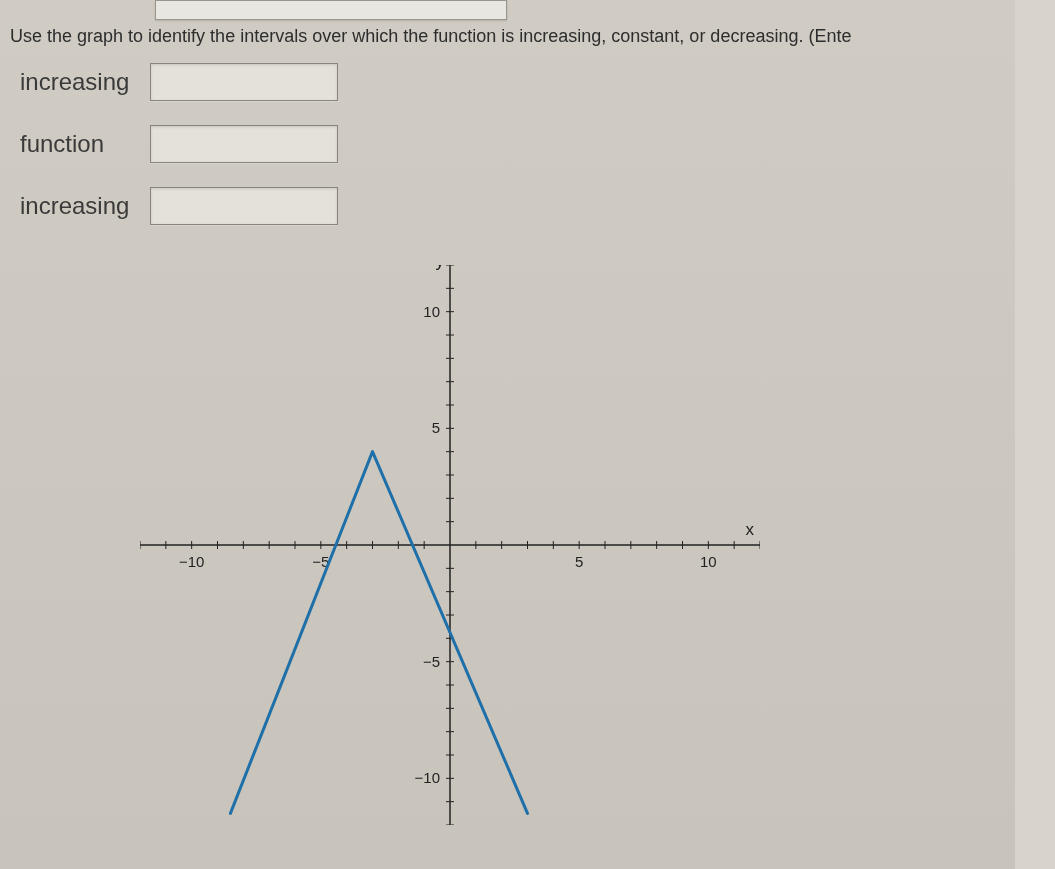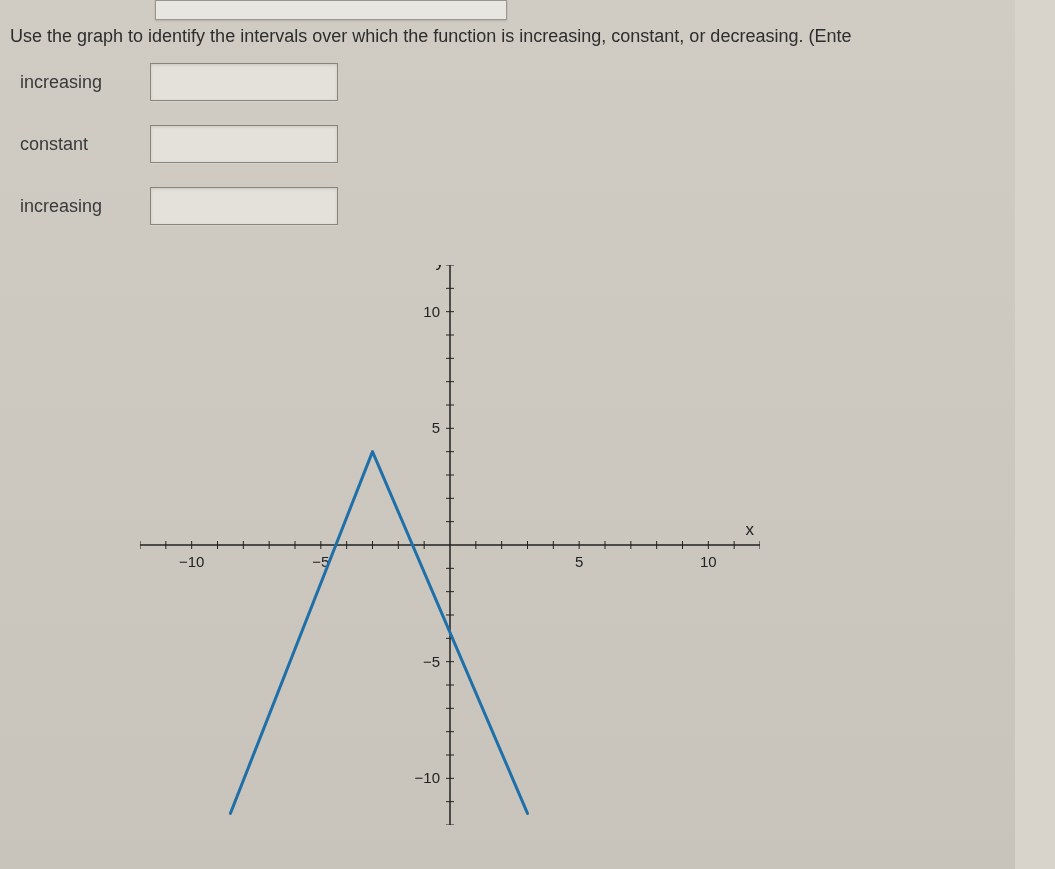--- a/index.html
+++ b/index.html
@@ -1,21 +1,21 @@
 <!DOCTYPE html>
 <html><head>
 <meta charset="utf-8">
 <style>
   html,body{margin:0;padding:0;font-family:Arial,Helvetica,sans-serif;background:#d8d4cc;width:1055px;height:869px;overflow:hidden}
   .page{width:1015px;height:869px;position:relative;background:linear-gradient(180deg,#d0ccc4 0%,#c8c4bc 100%)}
   .top-boxes{position:absolute;top:0;left:155px;height:18px;width:350px;border:1px solid #9a958c;background:#e8e6e0;box-shadow:0 1px 2px rgba(0,0,0,.15)}
   .question{position:absolute;top:24px;left:10px;right:2px;color:#2d2d2d;font-size:18px;line-height:1.35;white-space:nowrap;overflow:hidden}
   .answer-block{position:absolute;left:20px;top:60px}
   .row{display:flex;align-items:center;margin-bottom:18px;height:44px}
-  .label{width:130px;color:#3a3a3a;font-size:18px}
+  .label{width:130px;color:#3a3a3a;font-size:24px}
   .ans-input{width:170px;height:36px;border:1px solid #8a857c;background:#e4e1da;box-shadow:inset 0 1px 3px rgba(0,0,0,.12),0 1px 0 rgba(255,255,255,.2);padding:0 8px;font-size:16px;color:#222}
   .chart-wrap{position:absolute;top:265px;left:140px;width:620px;height:560px}
   svg{width:100%;height:100%}
   .axis{stroke:#222;stroke-width:1.5}
   .tick{stroke:#222;stroke-width:1}
   .tick-label{font:15px Arial;fill:#222}
   .axis-label{font:17px Arial;fill:#222}
   .func{stroke:#1f6fa8;stroke-width:3;fill:none;stroke-linejoin:round;stroke-linecap:round}
 </style>
 </head>
@@ -25,21 +25,21 @@
 <div class="top-boxes"></div>
 
 <div class="question">Use the graph to identify the intervals over which the function is increasing, constant, or decreasing. (Ente</div>
 
 <div class="answer-block">
   <div class="row">
     <div class="label">increasing</div>
     <input class="ans-input" type="text" value="" style="">
   </div>
   <div class="row">
-    <div class="label">constant</div>
+    <div class="label">function</div>
     <input class="ans-input" type="text" value="" style="">
   </div>
   <div class="row">
     <div class="label">increasing</div>
     <input class="ans-input" type="text" value="" style="">
   </div>
 </div>
 
 <div class="chart-wrap">
   <svg viewBox="0 0 620 560">

